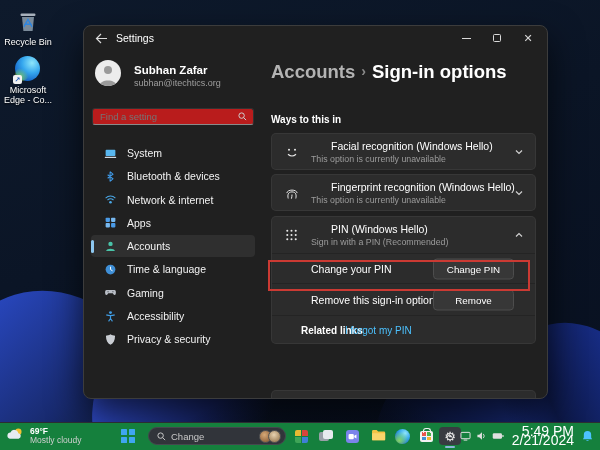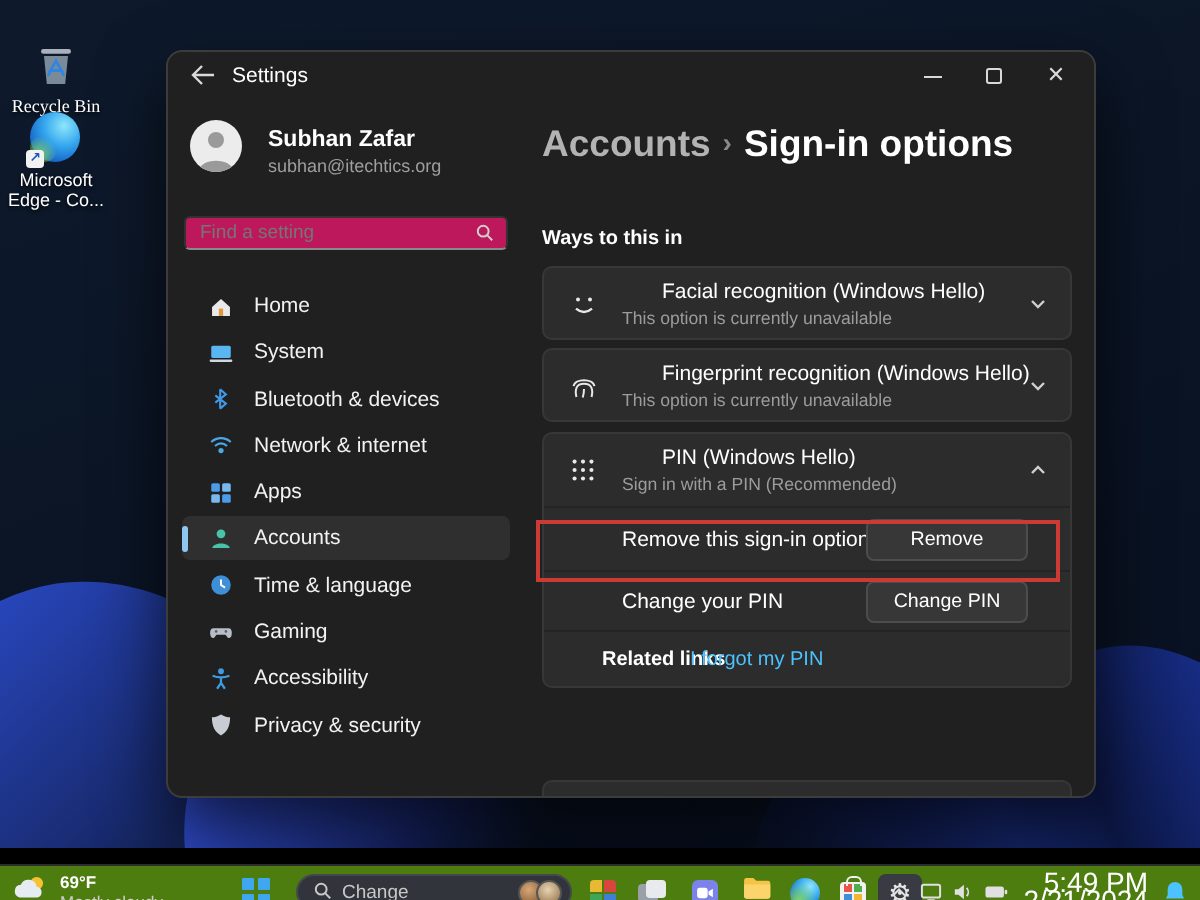--- a/index.html
+++ b/index.html
@@ -37,21 +37,21 @@
   .caption { position:absolute; right:8px; top:4px; display:flex; gap:9px; align-items:center; }
   .cap-cell { width:22px; height:16px; display:flex; align-items:center; justify-content:center; color:#d9d9d9; }
   .min-glyph { width:9px; height:0; border-top:1px solid #d9d9d9; display:block; }
   .max-glyph { width:8px; height:8px; border:1px solid #d9d9d9; border-radius:1.5px; display:block; }
   .close-glyph { font-size:11px; line-height:11px; }
 
   
   .avatar { position:absolute; left:11px; top:34px; width:26px; height:26px; border-radius:50%; background:#ececec; overflow:hidden; }
   .prof-name { position:absolute; left:50px; top:38px; font-size:11.5px; font-weight:bold; color:#fff; }
   .prof-email { position:absolute; left:50px; top:52px; font-size:9px; color:#9e9e9e; }
-  .search-box { position:absolute; left:8px; top:82px; width:162px; height:17px; background:#be185d;
+  .search-box { position:absolute; left:8px; top:82px; width:162px; height:17px; background:#b91c1c;
     border:1px solid #323232; border-bottom:1px solid #8a8a8a; border-radius:3px; display:flex; align-items:center; }
   .search-box input { flex:1; background:transparent; border:none; outline:none; color:#cfcfcf; font-size:9.5px; padding:0 4px 0 7px; font-family:inherit; }
   .search-box .mag { margin-right:6px; display:flex; }
   .nav { position:absolute; left:7px; top:116px; width:164px; }
   .nav-item { position:relative; height:22px; margin-bottom:1.3px; display:flex; align-items:center; gap:10px; padding-left:12px; border-radius:4px; color:#f2f2f2; font-size:10.5px; }
   .nav-item.selected { background:#2f2f2f; }
   .nav-item.selected:before { content:""; position:absolute; left:0; top:4.5px; width:3px; height:13px; border-radius:2px; background:#8ec8f0; }
   .nav-ico { width:14px; height:14px; display:flex; align-items:center; justify-content:center; }
 
   
@@ -73,21 +73,21 @@
   .sub-label { position:absolute; left:39px; top:50%; transform:translateY(-50%); font-size:10.5px; color:#fff; white-space:nowrap; }
   .mini-btn { position:absolute; right:21px; top:50%; transform:translateY(-50%); width:81px; height:21px; background:#373737;
     border:1px solid #4d4d4d; border-radius:4px; color:#fff; font-size:9.8px; display:flex; align-items:center; justify-content:center; cursor:pointer; }
   .related-row { position:relative; border-top:1px solid #242424; }
   .rel-label { position:absolute; left:14px; top:50%; transform:translateY(-50%); font-size:10px; font-weight:bold; color:#fff;padding-left:15px; }
   .rel-link { position:absolute; left:73px; top:50%; transform:translateY(-50%); font-size:10px; color:#4cc2ff; }
 
   .annotation { position:absolute; left:268px; top:260px; width:262px; height:31px; border:2px solid #cb3a33; z-index:9; pointer-events:none; }
 
   
-  .taskbar { position:absolute; left:0; bottom:0; width:600px; height:18px; background:#4d7c0f; border-top:1px solid #2b2d31; z-index:8; }
+  .taskbar { position:absolute; left:0; bottom:0; width:600px; height:28px; background:#15803d; border-top:1px solid #2b2d31; z-index:8; }
   .weather { position:absolute; left:6px; top:3px; display:flex; gap:5px; align-items:center; }
   .weather-temp { font-size:8.5px; font-weight:bold; color:#fff; line-height:9.5px; }
   .weather-cond { font-size:8.5px; color:#cfcfcf; line-height:9.5px; }
   .tb-btn { position:absolute; top:4px; width:20px; height:18px; display:flex; align-items:center; justify-content:center; border-radius:4px; }
   .start { left:118px; }
   .start-grid { width:14px; height:14px; display:grid; grid-template-columns:6.4px 6.4px; grid-template-rows:6.4px 6.4px; gap:1.2px; }
   .start-grid span { background:#3fa6f0; border-radius:0.5px; }
   .searchpill { position:absolute; left:148px; top:4px; width:138px; height:18px; border-radius:9px; background:#31343a; border:1px solid #45484e;
     display:flex; align-items:center; padding:0 4px 0 8px; }
   .searchpill .s-label { font-size:9.5px; color:#c8c8c8; margin-left:5px; flex:1; }
@@ -117,21 +117,21 @@
 
   <div class="wallpaper">
     <div class="petal p1"></div>
     <div class="petal p2"></div>
     <div class="petal p3"></div>
     <div class="petal p4"></div>
     <div class="petal p5"></div>
     <div class="petal p6"></div>
   </div>
 
-  <div class="desk-icon" style="left:1px; top:19px;font-family:Liberation Serif, serif;">
+  <div class="desk-icon" style="left:1px; top:8px;">
     <div class="glyph">
       <svg width="26" height="26" viewBox="0 0 26 26">
         <rect x="5.5" y="5.5" width="15" height="2.4" rx="1.2" fill="#b9c2cc" opacity="0.9"></rect>
         <path d="M7 9 L19 9 L17.6 23 H8.4 Z" fill="#9fb0bf" opacity="0.75"></path>
         <path d="M13 11.5 L15.8 16.3 H10.2 Z" fill="none" stroke="#2f86e0" stroke-width="1.4"></path>
         <path d="M10.2 16.3 L9 19" stroke="#2f86e0" stroke-width="1.4"></path>
         <path d="M15.8 16.3 L17 19" stroke="#2f86e0" stroke-width="1.4"></path>
       </svg>
     </div>
     <div>Recycle Bin</div>
@@ -177,29 +177,20 @@
       <input placeholder="Find a setting" style="">
       <span class="mag">
         <svg width="9" height="9" viewBox="0 0 10 10">
             <circle cx="4" cy="4" r="3" stroke="#cfcfcf" fill="none" stroke-width="1.1"></circle>
             <path d="M6.3 6.3 L9 9" stroke="#cfcfcf" stroke-width="1.1"></path>
           </svg>
       </span>
     </div>
 
     <div class="nav">
-      <div class="nav-item">
-        <span class="nav-ico">
-            <svg width="13" height="13" viewBox="0 0 16 16">
-              <path d="M2.5 8 L8 3 L13.5 8 V13.5 H2.5 Z" fill="#e9e9e9"></path>
-              <rect x="6.7" y="9" width="2.6" height="4.5" fill="#e2953f"></rect>
-            </svg>
-          </span>
-        <span>Home</span>
-      </div>
       <div class="nav-item">
         <span class="nav-ico">
             <svg width="13" height="13" viewBox="0 0 16 16">
               <rect x="2" y="3.5" width="12" height="7.5" rx="1" fill="#58b7f0"></rect>
               <rect x="1" y="12" width="14" height="1.5" rx="0.7" fill="#cfd8e2"></rect>
             </svg>
           </span>
         <span>System</span>
       </div>
       <div class="nav-item">
@@ -338,27 +329,27 @@
             </svg>
           </span>
           <span class="card-title">PIN (Windows Hello)</span>
           <span class="card-sub">Sign in with a PIN (Recommended)</span>
           <span class="card-chev">
             <svg width="10" height="10" viewBox="0 0 10 10">
                 <path d="M2 6.5 L5 3.5 L8 6.5" stroke="#d0d0d0" stroke-width="1.2" fill="none"></path>
               </svg>
           </span>
         </div>
+        <div class="sub-row" style="height:30px;">
+          <span class="sub-label">Change your PIN</span>
+          <button class="mini-btn">Change PIN</button>
+        </div>
         <div class="sub-row" style="height:32px;">
           <span class="sub-label">Remove this sign-in option</span>
           <button class="mini-btn">Remove</button>
-        </div>
-        <div class="sub-row" style="height:30px;">
-          <span class="sub-label">Change your PIN</span>
-          <button class="mini-btn">Change PIN</button>
         </div>
         <div class="related-row" style="height:29px;">
           <span class="rel-label">Related links</span>
           <span class="rel-link">I forgot my PIN</span>
         </div>
       </div>
 
 
       <div class="card" style="top:340px; height:37px;">
         <div class="card-head">

